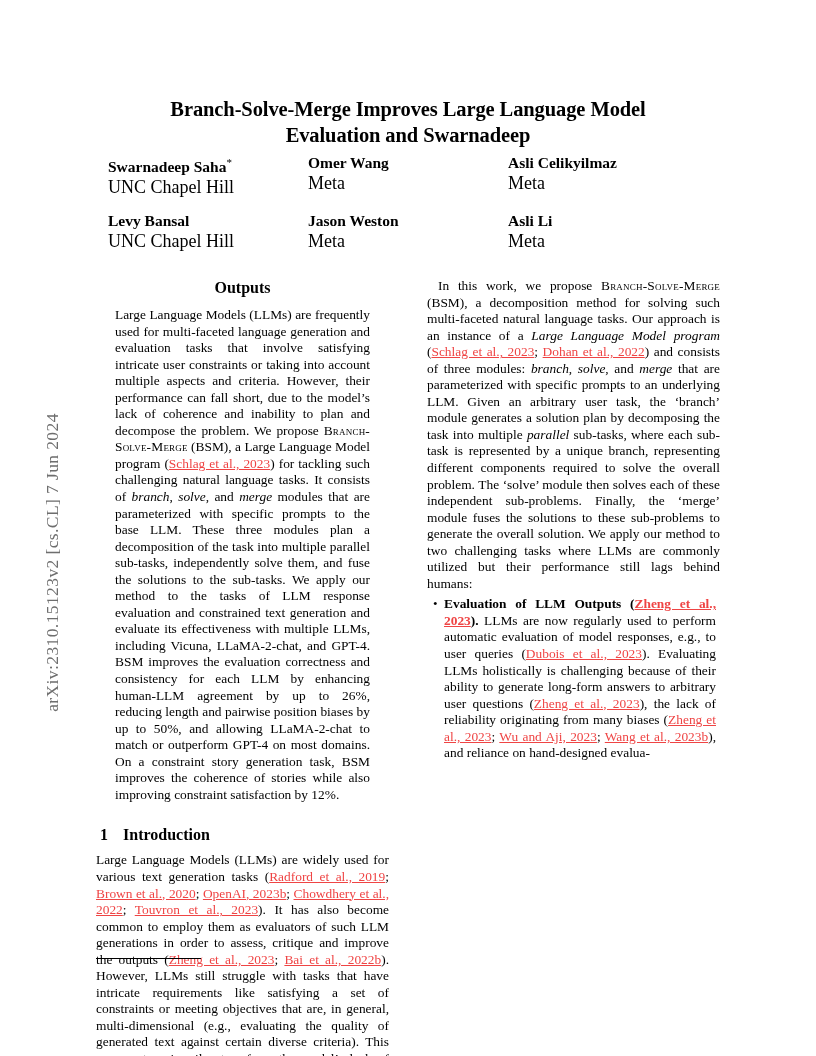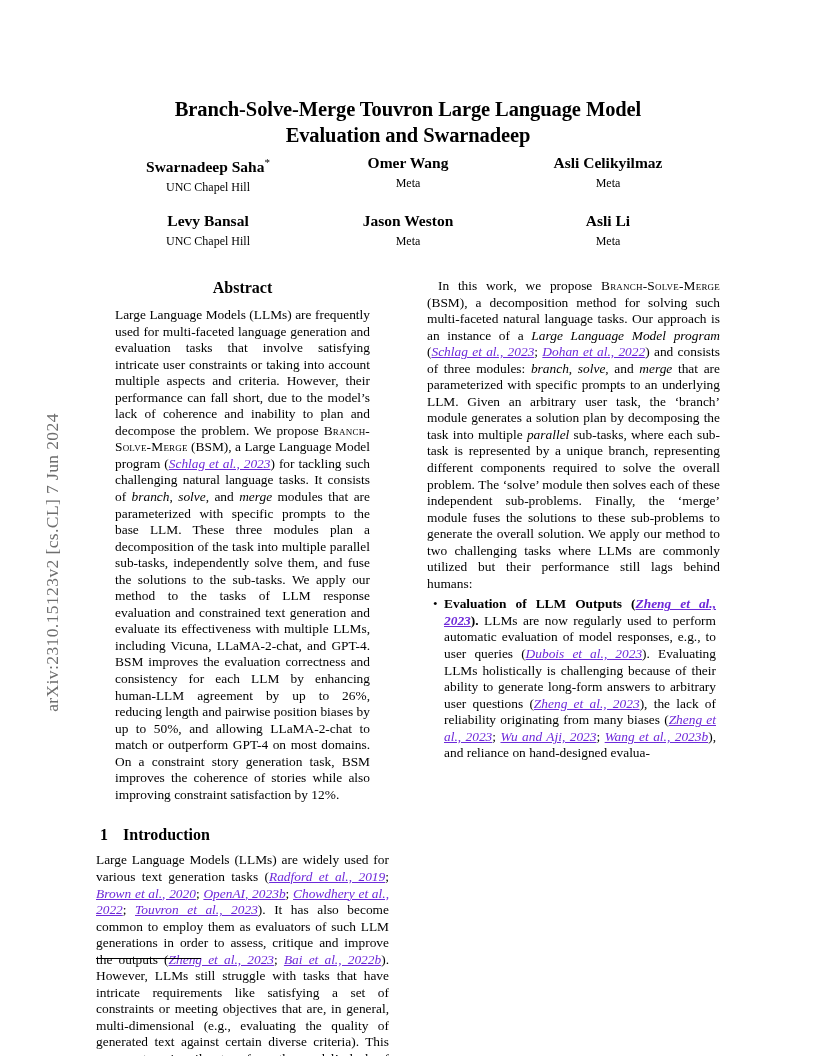--- a/index.html
+++ b/index.html
@@ -51,36 +51,35 @@
   .authors {
     position: absolute;
     left: 108px;
     width: 600px;
     display: flex;
   }
   .authors.row1 { top: 152px; }
   .authors.row2 { top: 210px; }
   .author {
     flex: 1 1 33.33%;
-    text-align: center;
   }
   .author .name {
     display: block;
     font-size: 15.5px;
     font-weight: bold;
     line-height: 21px;
   }
   .author .name .star {
     font-weight: normal;
     font-size: 11px;
     vertical-align: super;
   }
   .author .affil {
     display: block;
-    font-size: 12px;
+    font-size: 18px;
     line-height: 21px;
   }
 
   
   .col {
     position: absolute;
     top: 278px;
     width: 293px;
     font-size: 13.4px;
     line-height: 16.55px;
@@ -111,21 +110,21 @@
     line-height: 20px;
     text-align: left;
   }
   .sec-head .num { display: inline-block; width: 23px; }
 
   p.para {
     margin: 0;
     text-align: justify;
   }
 
-  .cite { color: #6d28d9; font-style: italic; }
+  .cite { color: #ef4444; }
   .it   { font-style: italic; }
   .bf   { font-weight: bold; }
   .sc   { font-variant: small-caps; letter-spacing: 0.2px; }
 
   
   ul.bullets {
     margin: 4px;
     padding: 0 0 0 13px;
     list-style: none;
   }
@@ -161,21 +160,21 @@
   .footnote .txt .star { vertical-align: super; font-size: 8px; }
 </style>
 </head>
 <body>
 
 <div class="page">
 
   <div class="arxiv-stamp">arXiv:2310.15123v2  [cs.CL]  7 Jun 2024</div>
 
   <div class="title">
-    <span class="line">Branch-Solve-Merge Touvron Large Language Model</span>
+    <span class="line">Branch-Solve-Merge Improves Large Language Model</span>
     <span class="line">Evaluation and Swarnadeep</span>
   </div>
 
   <div class="authors row1">
     <div class="author">
       <span class="name"><span>Swarnadeep Saha</span><span class="star">*</span></span>
       <span class="affil">UNC Chapel Hill</span>
     </div>
     <div class="author">
       <span class="name">Omer Wang</span>
@@ -197,21 +196,21 @@
       <span class="affil">Meta</span>
     </div>
     <div class="author">
       <span class="name">Asli Li</span>
       <span class="affil">Meta</span>
     </div>
   </div>
 
   <div class="col left">
 
-    <div class="abstract-head">Abstract</div>
+    <div class="abstract-head">Outputs</div>
 
     <p class="abstract-body"><span>Large Language Models (LLMs) are frequently used for multi-faceted language generation and evaluation tasks that involve satisfying intricate user constraints or taking into account multiple aspects and criteria. However, their performance can fall short, due to the model’s lack of coherence and inability to plan and decompose the problem. We propose </span><span class="sc">Branch-Solve-Merge</span><span> (BSM), a Large Language Model program (</span><a class="cite" href="#">Schlag et al., 2023</a><span>) for tackling such challenging natural language tasks. It consists of </span><span class="it">branch</span><span>, </span><span class="it">solve</span><span>, and </span><span class="it">merge</span><span> modules that are parameterized with specific prompts to the base LLM. These three modules plan a decomposition of the task into multiple parallel sub-tasks, independently solve them, and fuse the solutions to the sub-tasks. We apply our method to the tasks of LLM response evaluation and constrained text generation and evaluate its effectiveness with multiple LLMs, including Vicuna, LLaMA-2-chat, and GPT-4. BSM improves the evaluation correctness and consistency for each LLM by enhancing human-LLM agreement by up to 26%, reducing length and pairwise position biases by up to 50%, and allowing LLaMA-2-chat to match or outperform GPT-4 on most domains. On a constraint story generation task, BSM improves the coherence of stories while also improving constraint satisfaction by 12%.</span></p>
 
     <div class="sec-head"><span class="num">1</span><span>Introduction</span></div>
 
     <p class="para"><span>Large Language Models (LLMs) are widely used for various text generation tasks (</span><a class="cite" href="#">Radford et al., 2019</a><span>; </span><a class="cite" href="#">Brown et al., 2020</a><span>; </span><a class="cite" href="#">OpenAI, 2023b</a><span>; </span><a class="cite" href="#">Chowdhery et al., 2022</a><span>; </span><a class="cite" href="#">Touvron et al., 2023</a><span>). It has also become common to employ them as evaluators of such LLM generations in order to assess, critique and improve the outputs (</span><a class="cite" href="#">Zheng et al., 2023</a><span>; </span><a class="cite" href="#">Bai et al., 2022b</a><span>). However, LLMs still struggle with tasks that have intricate requirements like satisfying a set of constraints or meeting objectives that are, in general, multi-dimensional (e.g., evaluating the quality of generated text against certain diverse criteria). This appears to primarily stem from the model’s lack of self-consistency and inability to plan (</span></p>
 
   </div>
 
   <div class="col right">

